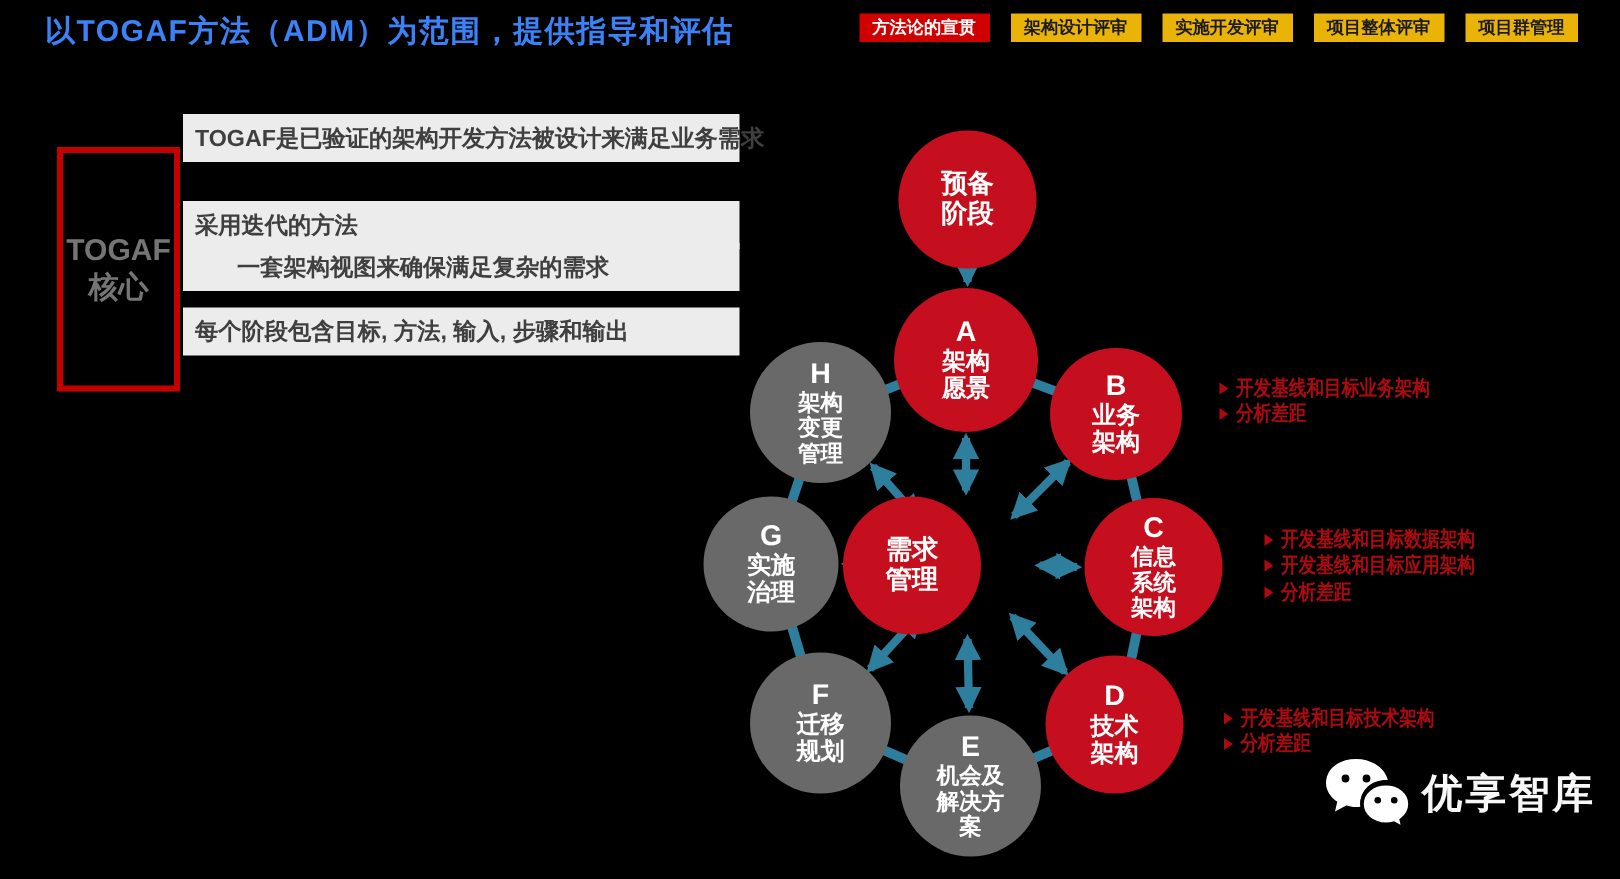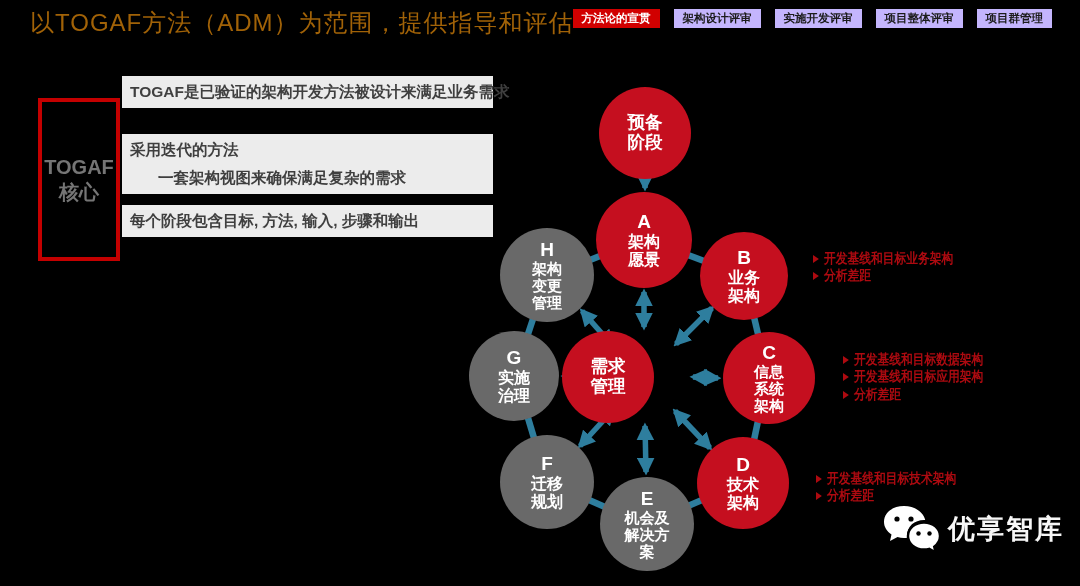--- a/index.html
+++ b/index.html
@@ -2,28 +2,28 @@
 <html><head>
 <meta charset="utf-8">
 <style>
   html,body{margin:0;padding:0;background:#000;}
   .stage{
     position:relative;width:1080px;height:586px;background:#000;overflow:hidden;
     font-family:"Liberation Sans","DejaVu Sans",sans-serif;
   }
   
   .title{
-    position:absolute;left:30px;top:7px;font-size:24px;font-weight:normal;
-    color:#a16207;letter-spacing:1px;white-space:nowrap;
+    position:absolute;left:30px;top:7px;font-size:20px;font-weight:bold;
+    color:#3b82f6;letter-spacing:1px;white-space:nowrap;
   }
   
   .tabs{position:absolute;top:9px;right:28px;display:flex;gap:14px;}
   .tab{
     height:19px;padding:0 9px;display:flex;align-items:center;justify-content:center;
-    background:#c4b5fd;color:#1c1c1c;font-size:11.5px;font-weight:bold;white-space:nowrap;
+    background:#eab308;color:#1c1c1c;font-size:11.5px;font-weight:bold;white-space:nowrap;
   }
   .tab.active{background:#d10000;color:#ffffff;}
   
   .core-box{
     position:absolute;left:38px;top:74px;width:74px;height:155px;
     border:4px solid #c40000;background:#000;color:#757575;
     display:flex;flex-direction:column;align-items:center;justify-content:center;
     font-size:20px;font-weight:bold;text-align:center;line-height:1.25;white-space:pre-line;margin-top:24px;
   }
   .bar{

